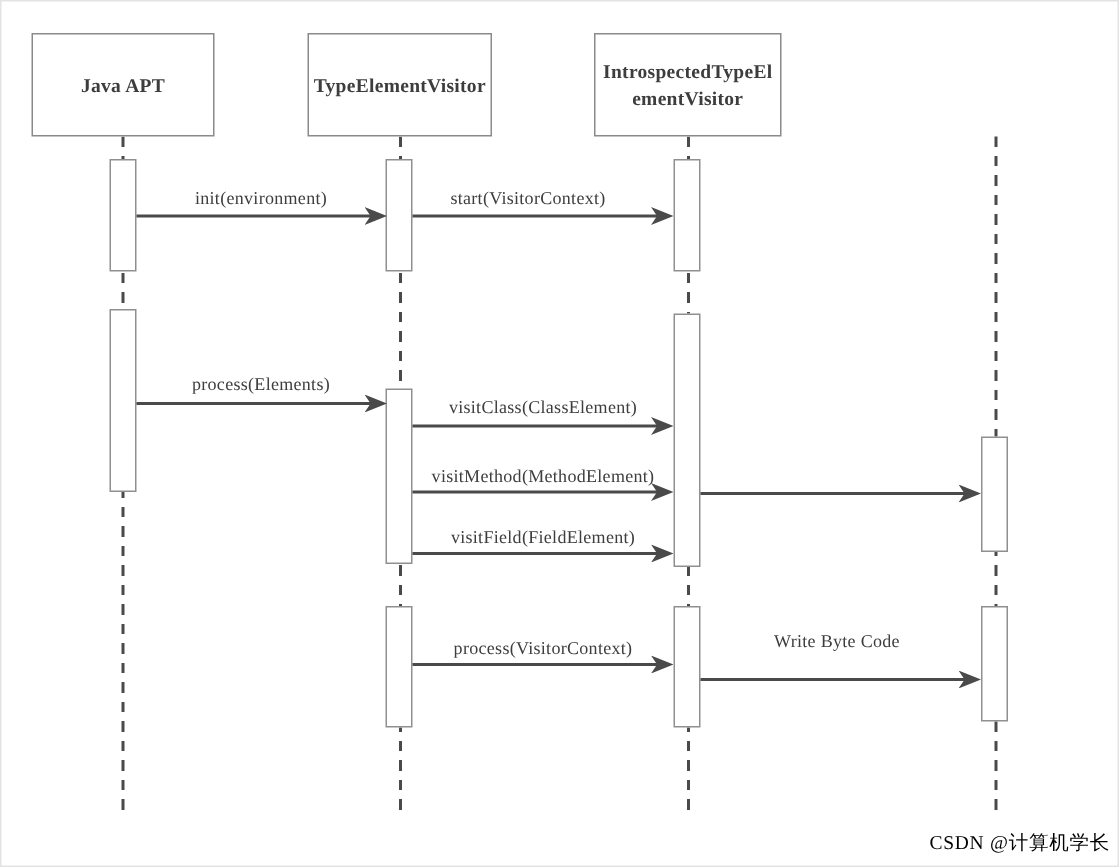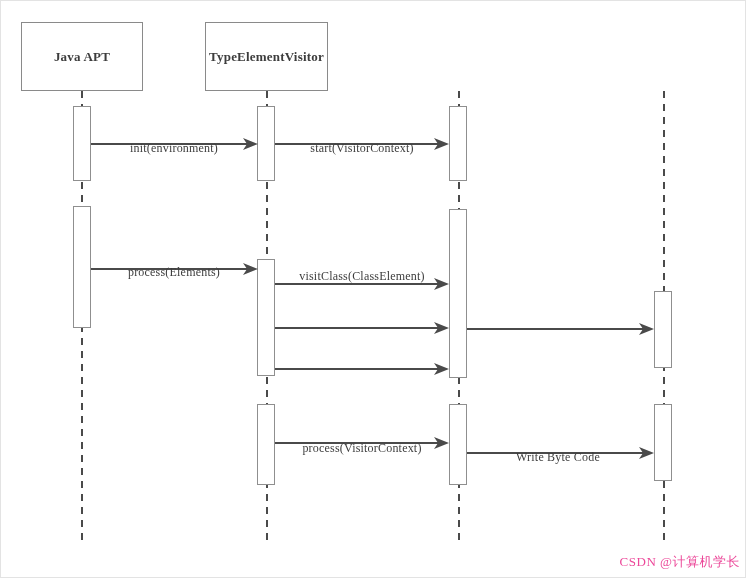--- a/index.html
+++ b/index.html
@@ -60,46 +60,49 @@
     background: #4a4a4a;
     clip-path: polygon(0 0, 100% 50%, 0 100%, 27% 50%);
   }
   .mlabel {
     position: absolute;
     transform: translateX(-50%);
     font-size: 12px;
     color: #3d3d3d;
     white-space: nowrap;
     letter-spacing: 0.2px;
-    margin-top: 16px;
   }
   .watermark {
     position: absolute;
     right: 5px;
     top: 552px;
     font-size: 13px;
-    color: #ec4899;
+    color: #000000;
     letter-spacing: 0.5px;
   }
 </style>
 </head>
 <body>
 
 <div class="stage">
 
   <div class="lifeline" style="left:80px"></div>
   <div class="lifeline" style="left:265px"></div>
   <div class="lifeline" style="left:457px"></div>
   <div class="lifeline" style="left:662px"></div>
 
   <div class="pbox" style="left:20px;width:120px">
     <span>Java APT</span>
   </div>
   <div class="pbox" style="left:204px;width:121px">
     <span>TypeElementVisitor</span>
+  </div>
+  <div class="pbox" style="left:395px;width:123px">
+    <span>IntrospectedTypeEl
+ementVisitor</span>
   </div>
 
   <div class="act" style="left:72px;top:105px;height:75px"></div>
   <div class="act" style="left:72px;top:205px;height:122px"></div>
 
   <div class="act" style="left:256px;top:105px;height:75px"></div>
   <div class="act" style="left:256px;top:258px;height:117px"></div>
   <div class="act" style="left:256px;top:403px;height:81px"></div>
 
   <div class="act" style="left:448px;top:105px;height:75px"></div>
@@ -140,21 +143,23 @@
   <div class="arrow" style="left:274px;top:435px;width:174px">
       <i class="shaft"></i>
       <i class="head"></i>
     </div>
   <div class="arrow" style="left:466px;top:445px;width:187px">
       <i class="shaft"></i>
       <i class="head"></i>
     </div>
 
   <div class="mlabel" style="left:173px;top:124px">init(environment)</div>
-  <div class="mlabel" style="left:361px;top:124px">start(VisitorContext)</div>
+  <div class="mlabel" style="left:351px;top:124px">start(VisitorContext)</div>
   <div class="mlabel" style="left:173px;top:248px">process(Elements)</div>
-  <div class="mlabel" style="left:361px;top:252px">visitClass(ClassElement)</div>
+  <div class="mlabel" style="left:361px;top:263px">visitClass(ClassElement)</div>
+  <div class="mlabel" style="left:361px;top:309px">visitMethod(MethodElement)</div>
+  <div class="mlabel" style="left:361px;top:350px">visitField(FieldElement)</div>
   <div class="mlabel" style="left:361px;top:424px">process(VisitorContext)</div>
-  <div class="mlabel" style="left:557px;top:433px">Write Byte Code</div>
+  <div class="mlabel" style="left:557px;top:419px">Write Byte Code</div>
 
   <div class="watermark">CSDN @计算机学长</div>
 
 </div>
 
 </body></html>

